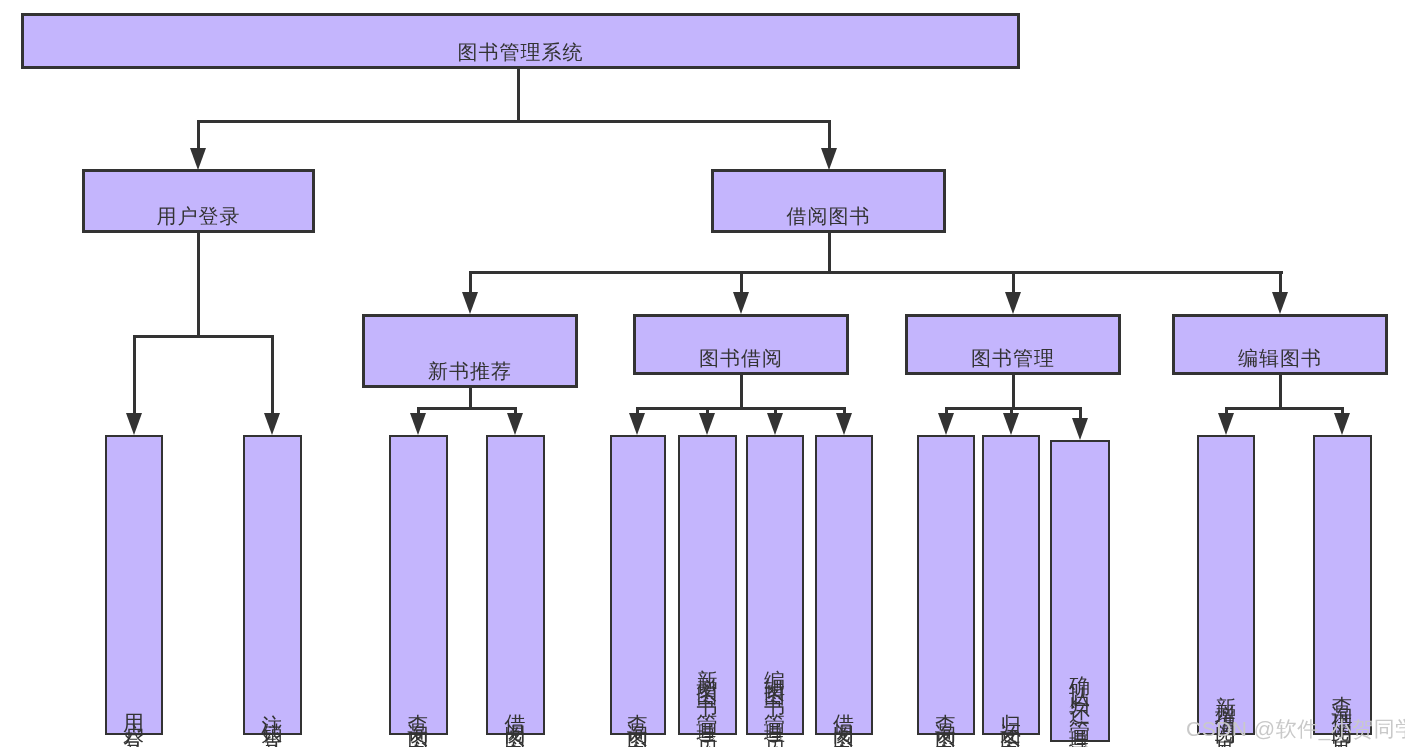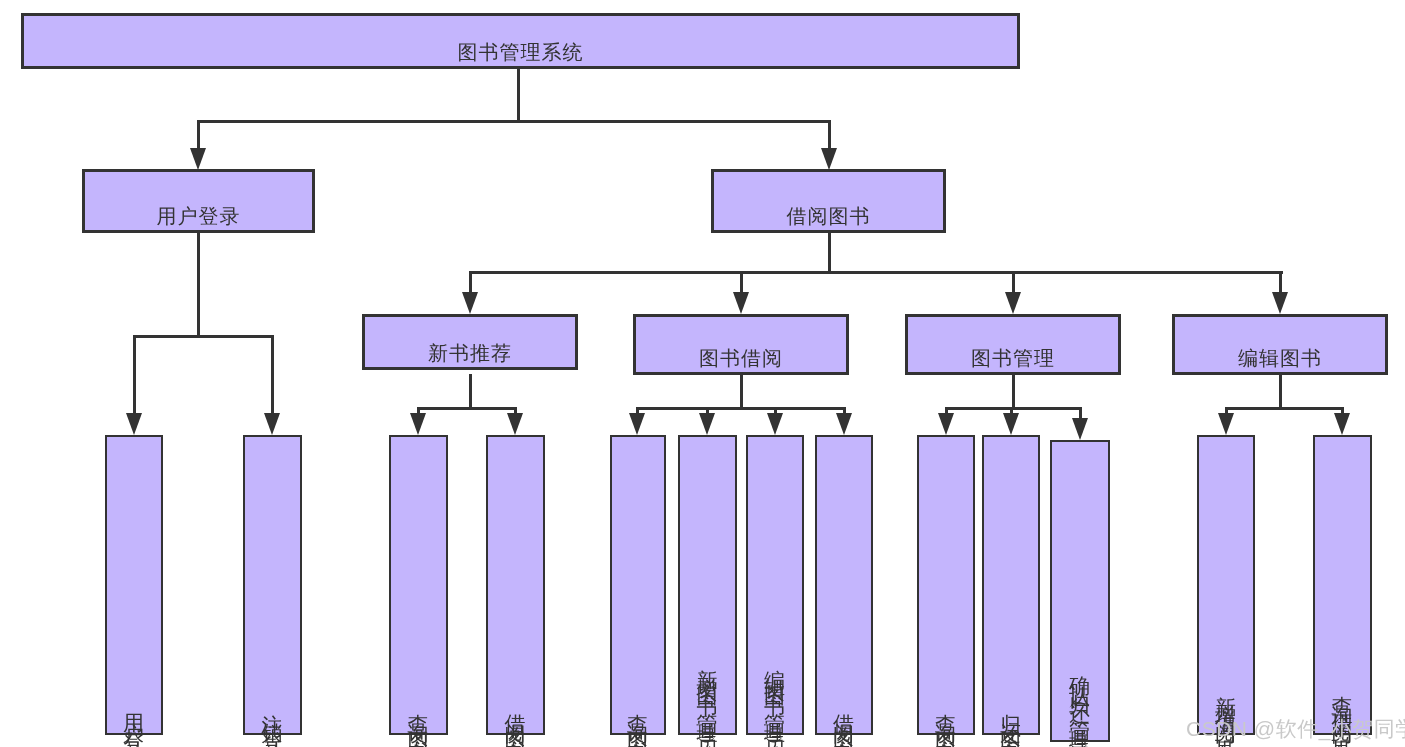--- a/index.html
+++ b/index.html
@@ -39,21 +39,21 @@
 </div>
 
 <div class="box hbox" style="left:82px; top:169px; width:233px; height:64px;">
   <span>用户登录</span>
 </div>
 
 <div class="box hbox" style="left:711px; top:169px; width:235px; height:64px;">
   <span>借阅图书</span>
 </div>
 
-<div class="box hbox" style="left:362px; top:314px; width:216px; height:56px;">
+<div class="box hbox" style="left:362px; top:314px; width:216px; height:74px;">
   <span>新书推荐</span>
 </div>
 
 <div class="box hbox" style="left:633px; top:314px; width:216px; height:61px;">
   <span>图书借阅</span>
 </div>
 
 <div class="box hbox" style="left:905px; top:314px; width:216px; height:61px;">
   <span>图书管理</span>
 </div>

